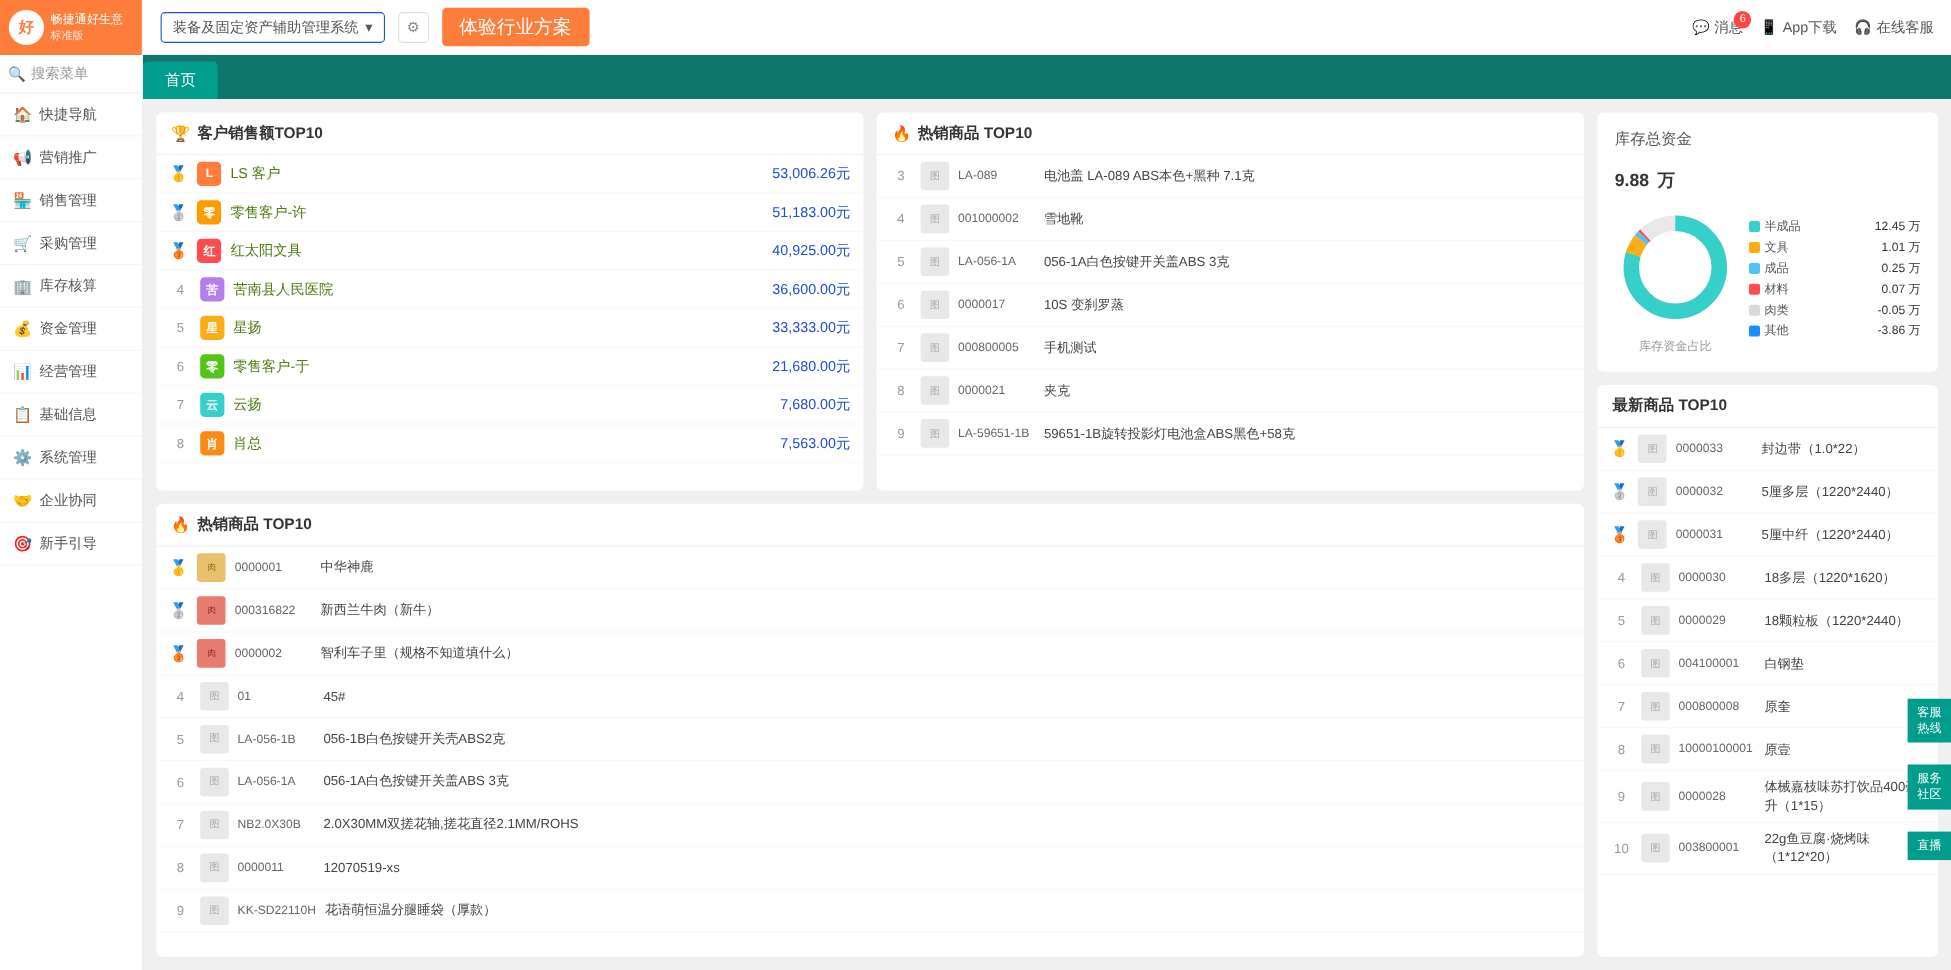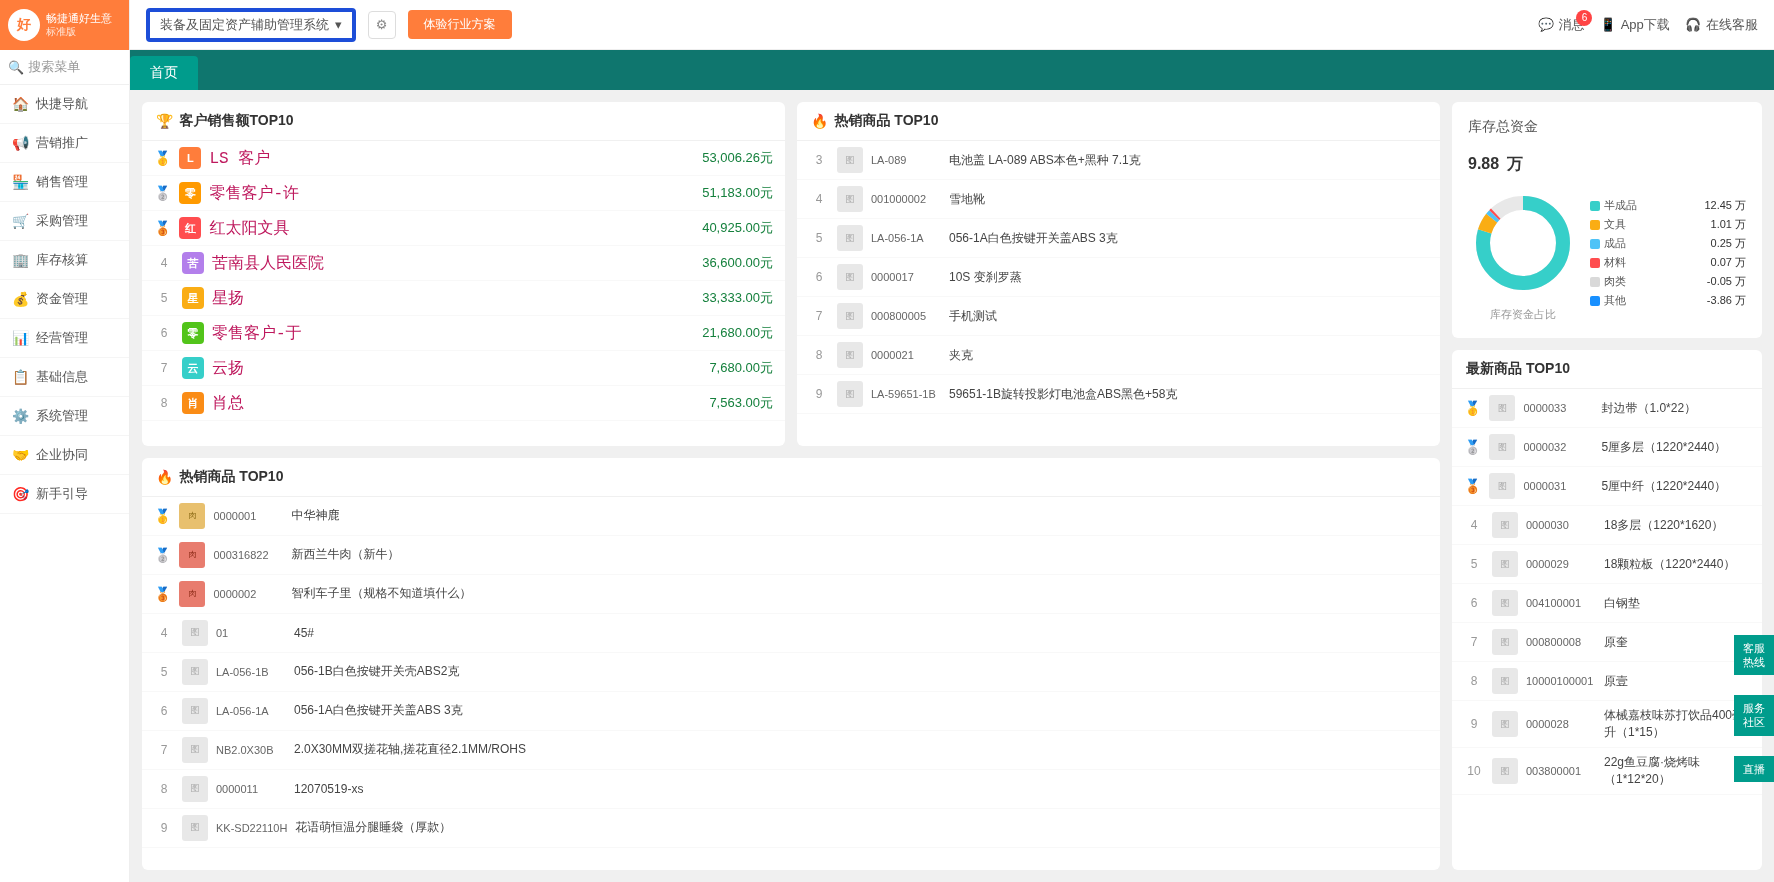--- a/index.html
+++ b/index.html
@@ -75,21 +75,21 @@
       background: #fff;
       border-bottom: 1px solid #eee;
       display: flex;
       align-items: center;
       padding: 0 16px;
       gap: 12px;
       flex-shrink: 0;
     }
     .system-selector {
       display: flex; align-items: center; gap: 6px;
-      border: 4px solid #1d4ed8;
+      border: 1px solid #1d4ed8;
       border-radius: 4px;
       padding: 4px 10px;
       cursor: pointer;
       color: #555;
       font-size: 13px;
     }
     .settings-icon {
       width: 28px; height: 28px;
       border: 1px solid #ddd;
       border-radius: 4px;
@@ -97,21 +97,21 @@
       cursor: pointer;
       color: #888;
     }
     .trial-btn {
       background: #ff7d3b;
       color: #fff;
       border: none;
       border-radius: 4px;
       padding: 6px 16px;
       cursor: pointer;
-      font-size: 12px;
+      font-size: 17px;
     }
     .header-right {
       margin-left: auto;
       display: flex; align-items: center; gap: 16px;
       color: #555;
     }
     .header-right-item {
       display: flex; align-items: center; gap: 4px;
       cursor: pointer;
       font-size: 13px;
@@ -211,22 +211,22 @@
     .rank-num { width: 20px; text-align: center; color: #999; font-size: 12px; }
     .rank-badge {
       width: 22px; height: 22px;
       border-radius: 4px;
       display: flex; align-items: center; justify-content: center;
       color: #fff;
       font-size: 11px;
       font-weight: bold;
       flex-shrink: 0;
     }
-    .rank-name { flex: 1; color: #be185d; font-size: 16px; font-family: Liberation Mono, monospace; }
-    .rank-amount { color: #15803d; font-size: 13px; font-weight: 500; }
+    .rank-name { flex: 1; color: #4d7c0f; font-size: 13px; }
+    .rank-amount { color: #1d4ed8; font-size: 13px; font-weight: 500; }
 
     
     .hot-products-panel {
       flex: 1;
       min-width: 0;
     }
 
     .hot-product-row {
       display: flex;
       align-items: center;

